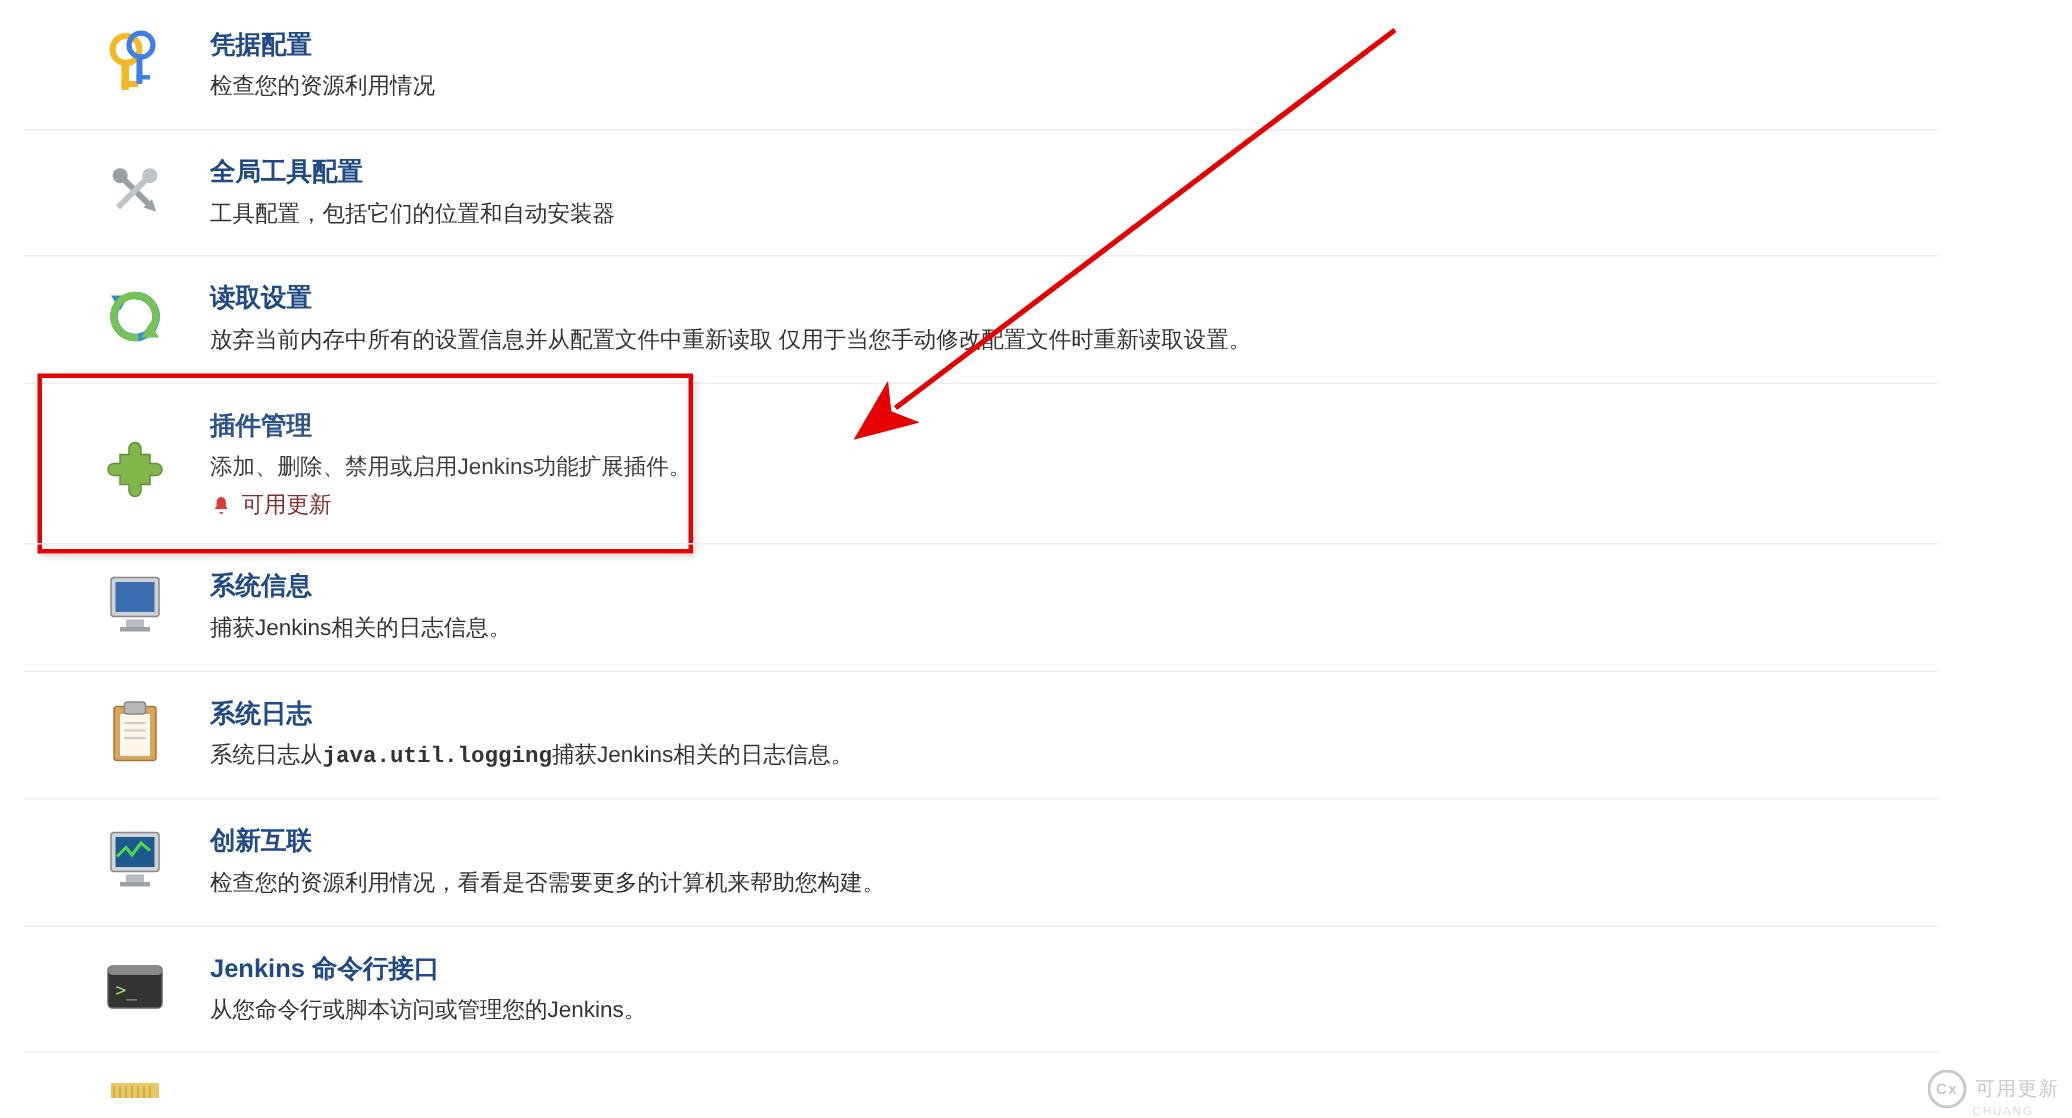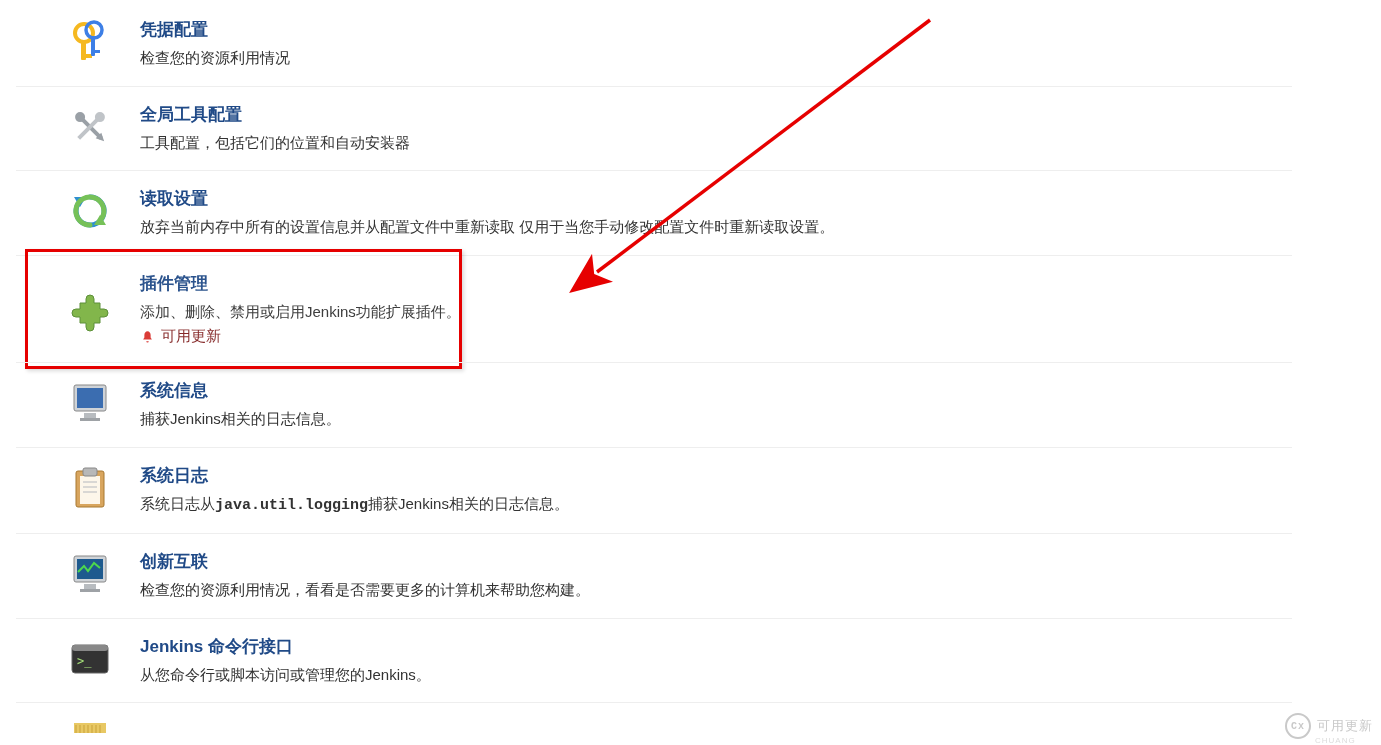--- a/index.html
+++ b/index.html
@@ -96,21 +96,20 @@
   height: 22px;
   border: 2px solid #c9c9c9;
   border-radius: 50%;
   margin-right: 6px;
   position: relative;
   display:flex;
   align-items:center;
   justify-content:center;
   font-weight:bold;
   font-size:10px;
-  font-family:Liberation Mono, monospace;
 }
 </style>
 </head>
 <body>
 
 <div class="container">
 
   <div class="item">
     <div class="icon-col">
       <svg width="48" height="48" viewBox="0 0 48 48">

